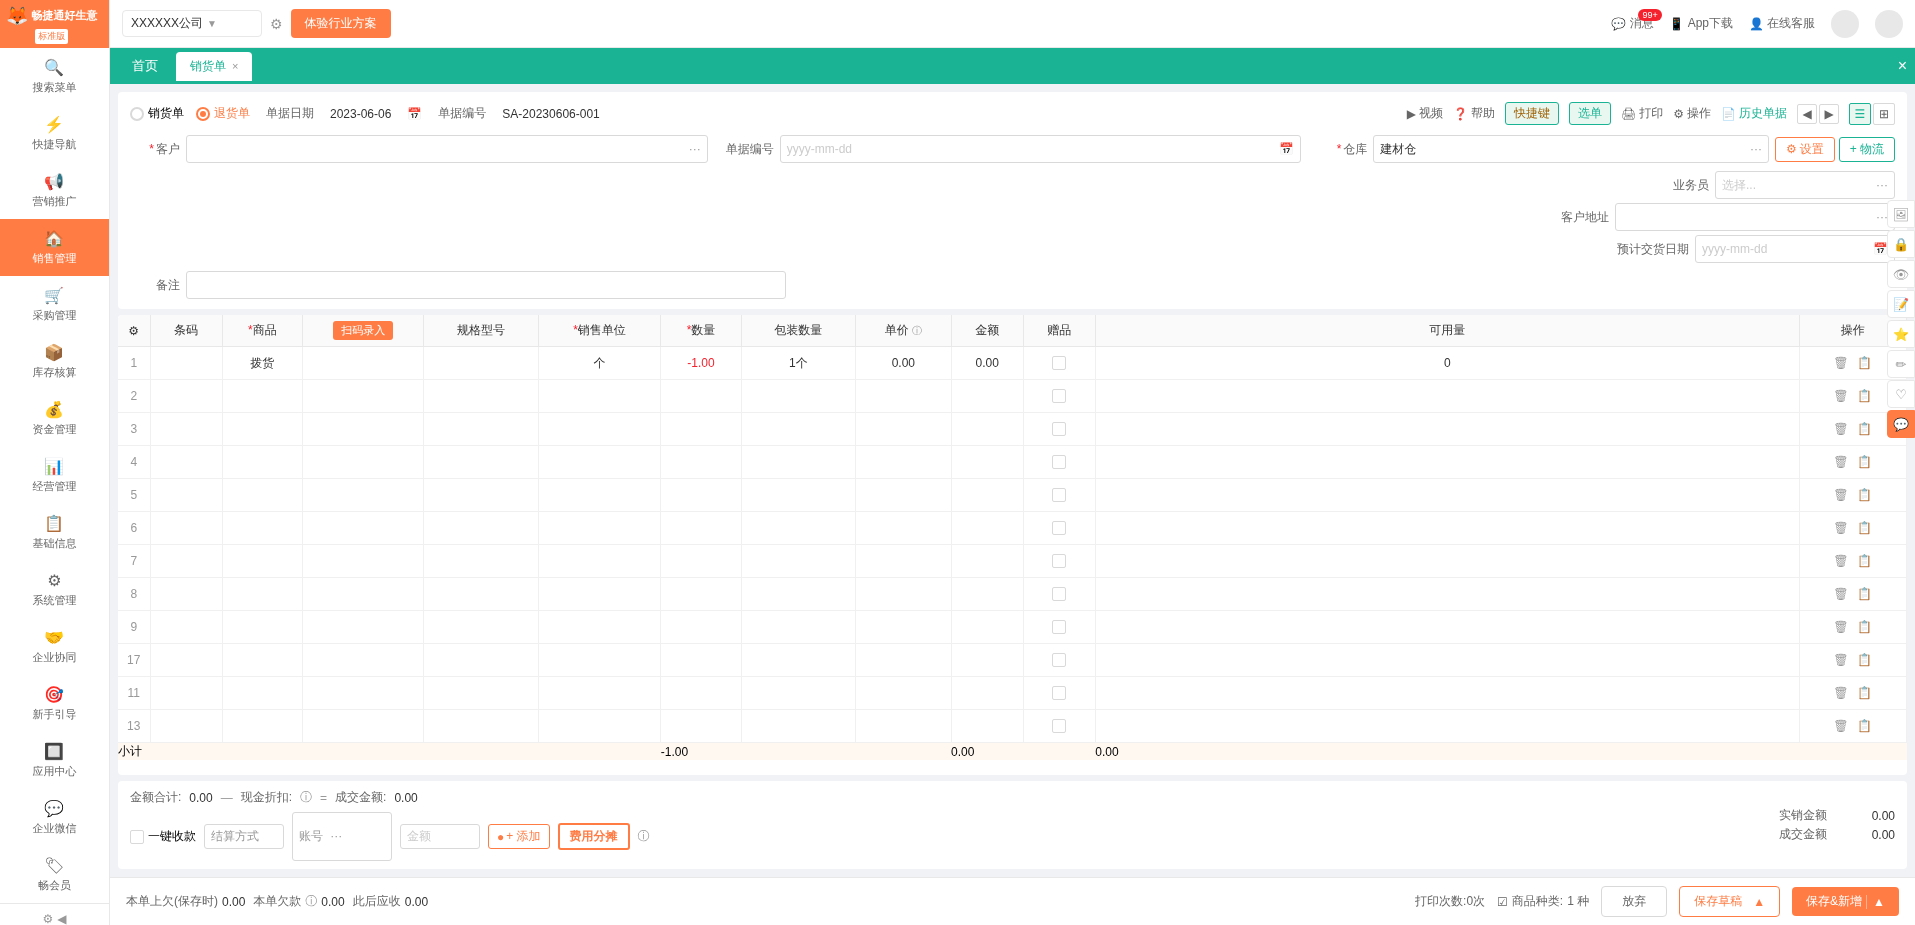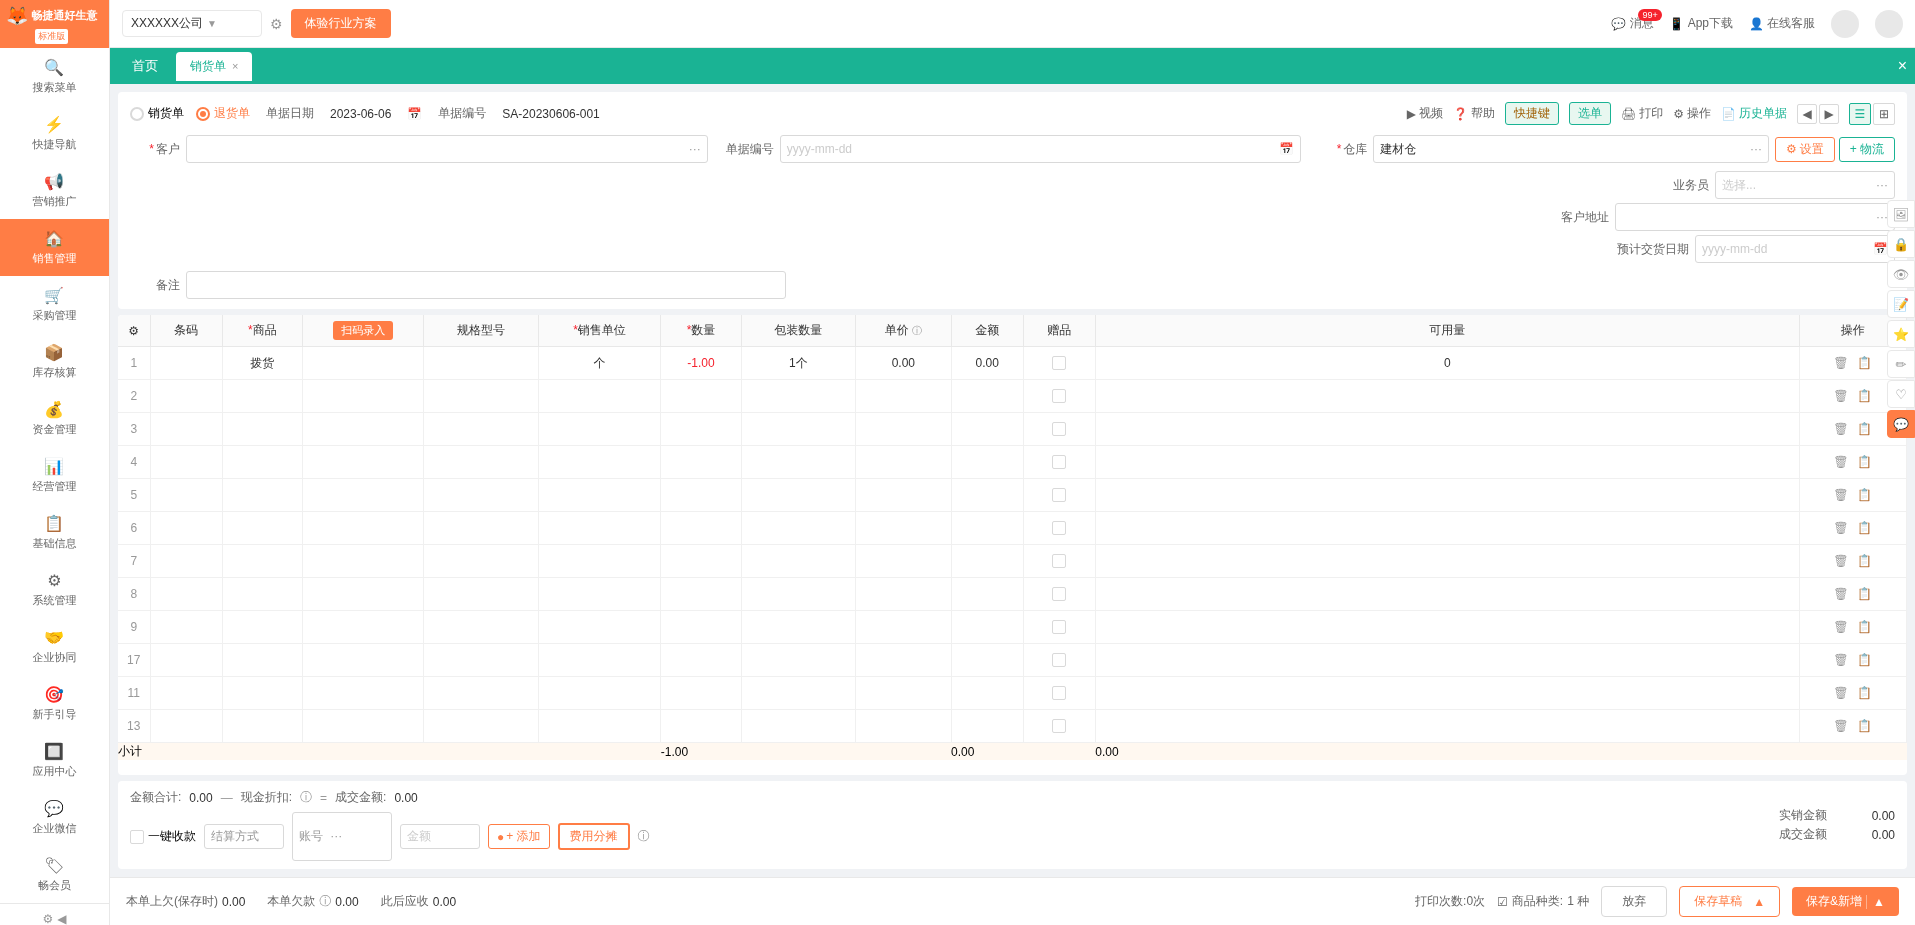--- a/index.html
+++ b/index.html
@@ -96,25 +96,25 @@
     .summary-equals { color: #999; }
     .summary-amount { color: #333; font-weight: 500; }
 
     .summary-row2 { display: flex; align-items: center; gap: 8px; }
     .one-click-btn { display: flex; align-items: center; gap: 4px; }
     .one-click-cb { width: 14px; height: 14px; border: 1px solid #d9d9d9; border-radius: 2px; }
     .pay-select { border: 1px solid #d9d9d9; border-radius: 3px; padding: 3px 6px; color: #999; min-width: 80px; }
     .account-input { border: 1px solid #d9d9d9; border-radius: 3px; padding: 15px 6px; color: #999; min-width: 100px; }
     .amount-input { border: 1px solid #d9d9d9; border-radius: 3px; padding: 3px 6px; min-width: 80px; }
     .add-btn { background: #fff; border: 1px solid #ff7d45; color: #ff7d45; padding: 3px 8px; border-radius: 3px; cursor: pointer; display: flex; align-items: center; gap: 2px; }
-    .expense-btn { background: #fff; border: 2px solid #ff7d45; color: #ff7d45; padding: 3px 10px; border-radius: 3px; cursor: pointer; font-weight: 400; }
+    .expense-btn { background: #fff; border: 2px solid #ff7d45; color: #ff7d45; padding: 3px 10px; border-radius: 3px; cursor: pointer; font-weight: 700; }
     .help-icon { color: #999; cursor: pointer; }
 
     
-    .footer-bar { height: 48px; background: #fff; display: flex; align-items: center; padding: 0 16px; border-top: 1px solid #e8e8e8; flex-shrink: 0; gap: 22px; }
+    .footer-bar { height: 48px; background: #fff; display: flex; align-items: center; padding: 0 16px; border-top: 1px solid #e8e8e8; flex-shrink: 0; gap: 8px; }
     .footer-stat { display: flex; align-items: center; gap: 4px; color: #666; }
     .footer-stat-value { color: #333; }
     .footer-right { margin-left: auto; display: flex; align-items: center; gap: 12px; }
     .print-count { color: #666; }
     .goods-type { display: flex; align-items: center; gap: 4px; color: #666; }
     .btn-discard { border: 1px solid #d9d9d9; background: #fff; color: #666; padding: 6px 20px; border-radius: 4px; cursor: pointer; }
     .btn-save-draft { border: 1px solid #ff7d45; background: #fff; color: #ff7d45; padding: 6px 14px; border-radius: 4px; cursor: pointer; display: flex; align-items: center; gap: 4px; }
     .btn-save-new { background: #ff7d45; color: #fff; border: none; padding: 6px 14px; border-radius: 4px; cursor: pointer; display: flex; align-items: center; gap: 4px; }
     .btn-arrow { border-left: 1px solid rgba(255,255,255,0.4); padding-left: 6px; }
 

